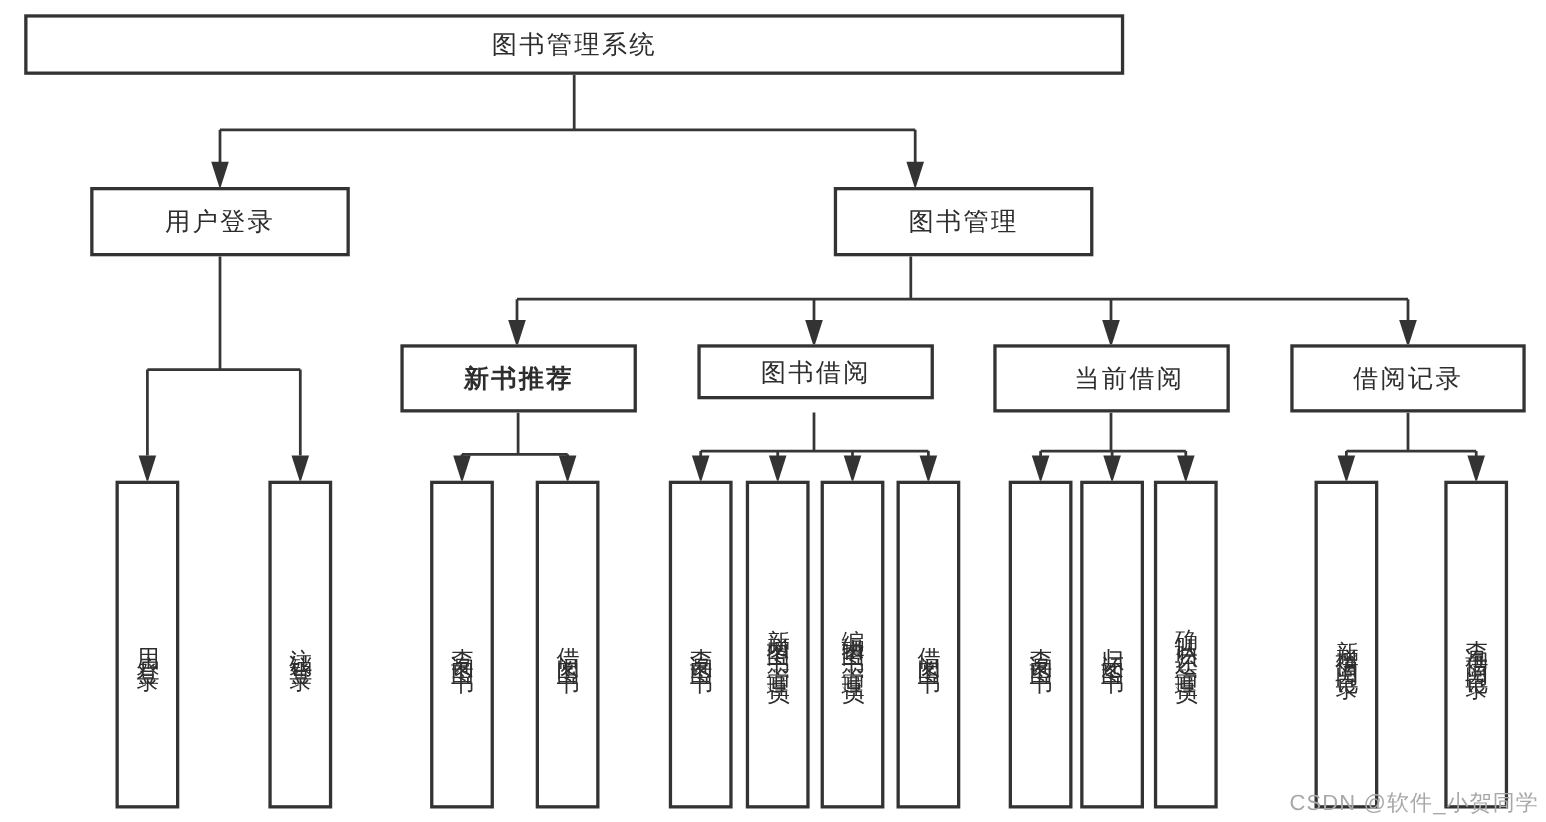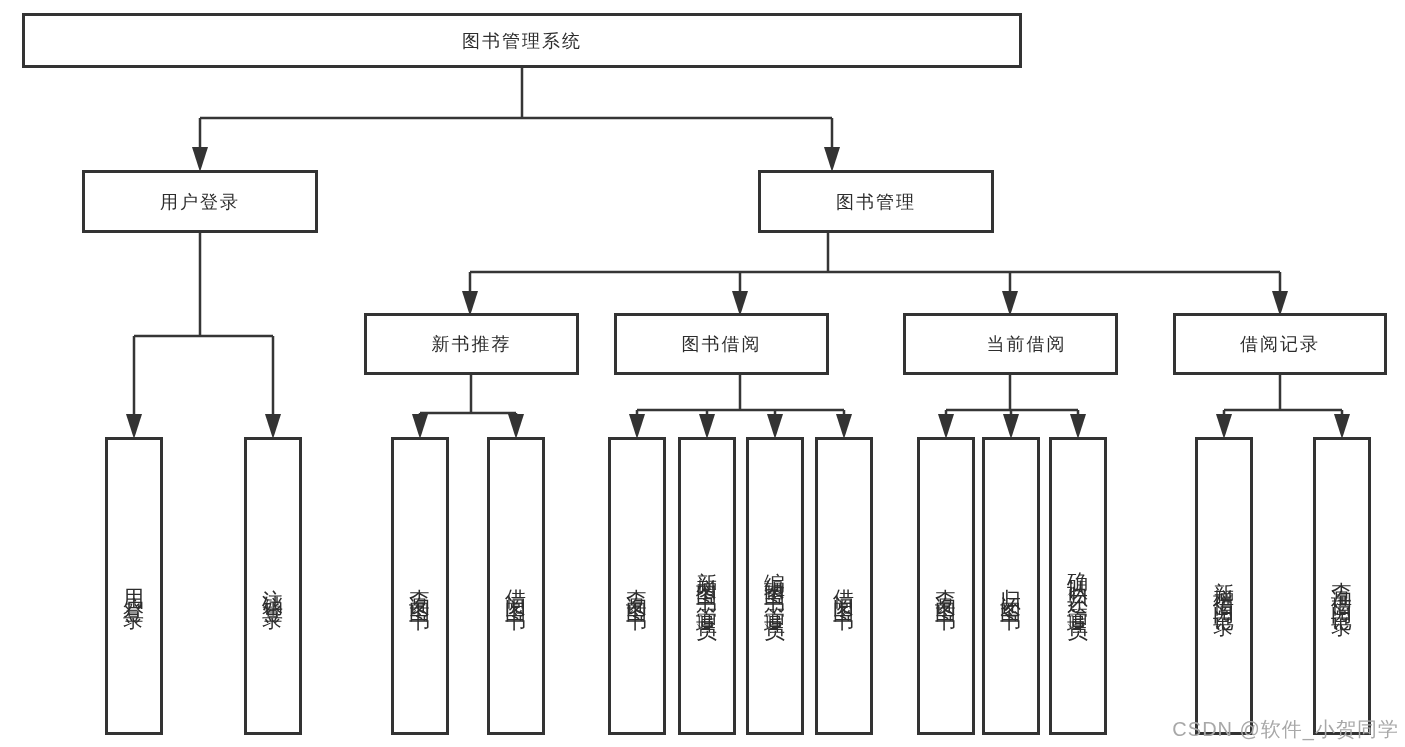--- a/index.html
+++ b/index.html
@@ -15,21 +15,21 @@
     position:absolute;
     box-sizing:border-box;
     background:#ffffff;
     border:3px solid #333333;
     display:flex;
     align-items:center;
     justify-content:center;
     color:#2d2d2d;
     z-index:2;
   }
-  .h-node{font-size:18px;letter-spacing:2px;}
+  .h-node{font-size:23px;letter-spacing:2px;}
   .v-node{
     font-size:21px;
     writing-mode:vertical-rl;
     text-orientation:mixed;
     letter-spacing:7px;
     line-height:1;
   }
   .watermark{
     position:absolute;
     right:6px;
@@ -93,24 +93,24 @@
     <span>图书管理系统</span>
   </div>
 
   <div class="node h-node" style="left:82px;top:170px;width:236px;height:63px;">
     <span>用户登录</span>
   </div>
   <div class="node h-node" style="left:710px;top:170px;width:236px;height:63px;margin-left:48px;">
     <span>图书管理</span>
   </div>
 
-  <div class="node h-node" style="left:364px;top:313px;width:215px;height:62px;">
+  <div class="node h-node" style="left:364px;top:313px;width:215px;height:62px;font-weight:bold;">
     <span>新书推荐</span>
   </div>
-  <div class="node h-node" style="left:614px;top:313px;width:215px;height:62px;">
+  <div class="node h-node" style="left:634px;top:313px;width:215px;height:50px;">
     <span>图书借阅</span>
   </div>
   <div class="node h-node" style="left:903px;top:313px;width:215px;height:62px;padding-left:32px;">
     <span>当前借阅</span>
   </div>
   <div class="node h-node" style="left:1173px;top:313px;width:214px;height:62px;justify-content:center;">
     <span>借阅记录</span>
   </div>
 
   <div class="node v-node" style="left:105px;top:437px;width:58px;height:298px;">

